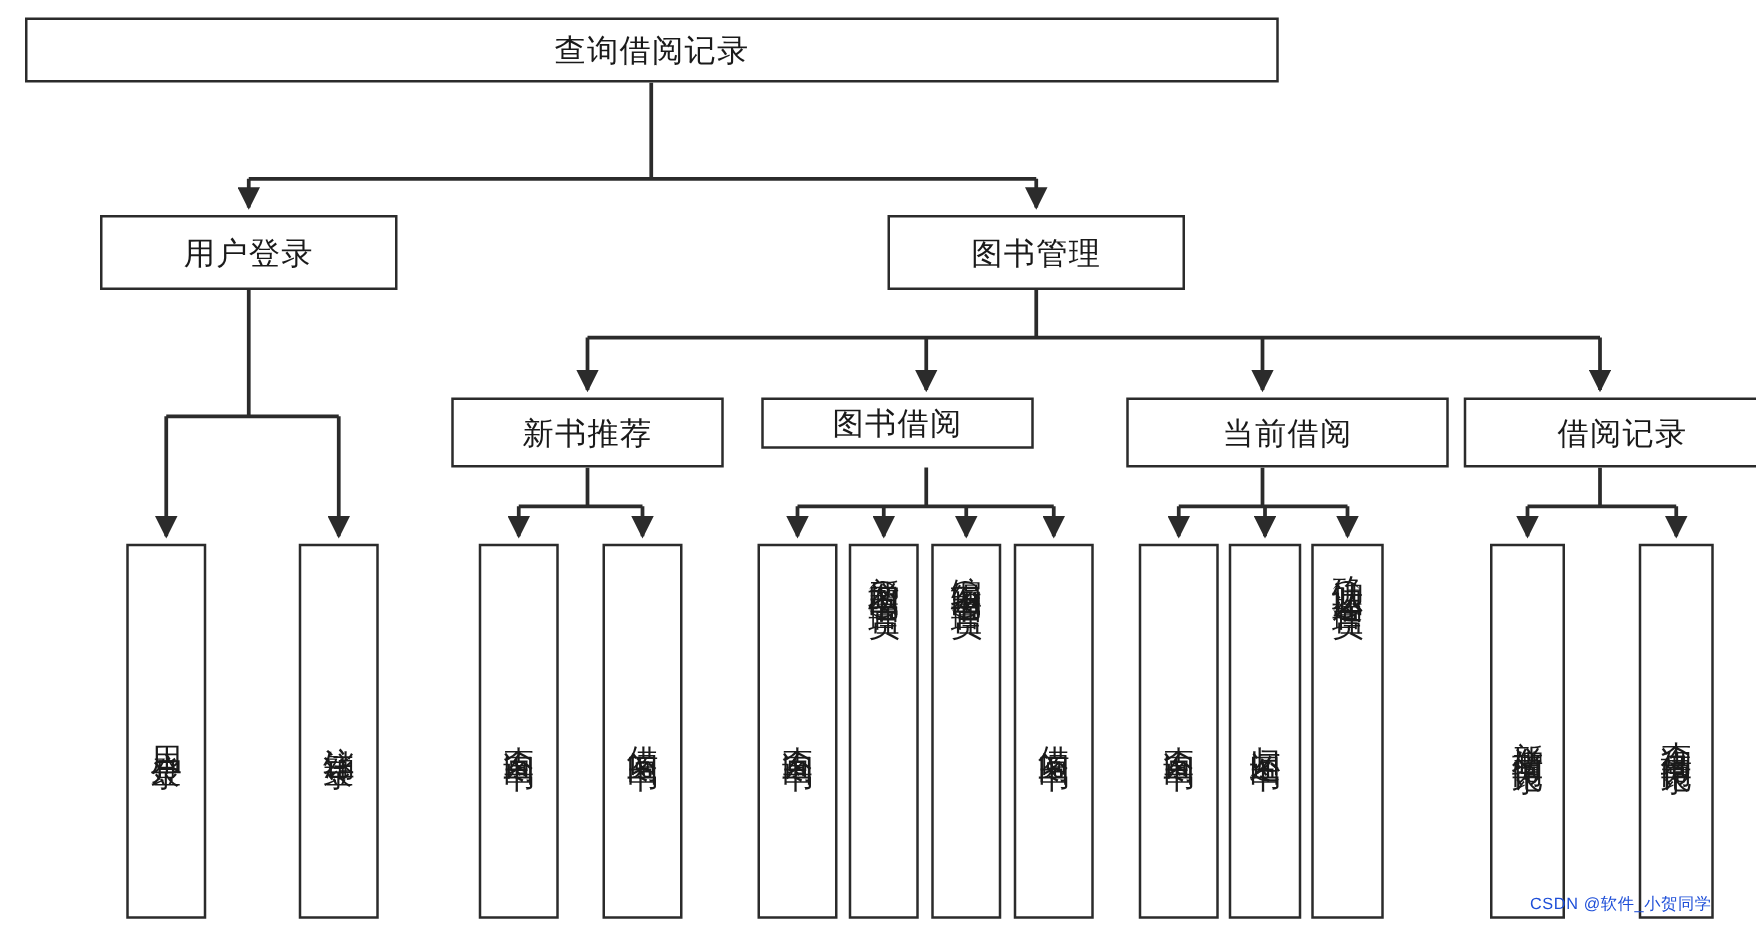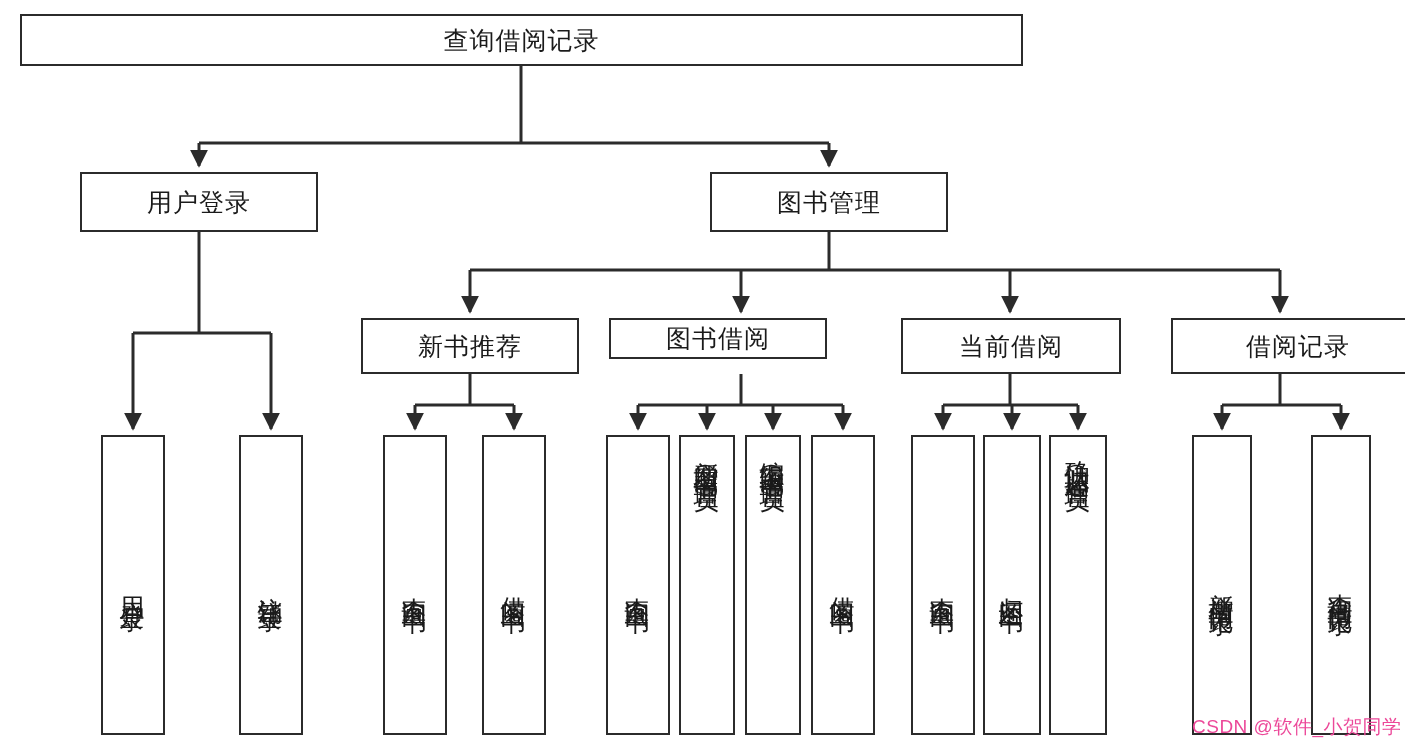--- a/index.html
+++ b/index.html
@@ -49,24 +49,25 @@
   }
   .node.vert.top-aligned {
     justify-content: flex-start;
   }
   .node-label {
     display: block;
     white-space: nowrap;
   }
   .watermark {
     position: absolute;
-    color: #ec4899;
-    font-size: 19px;
+    color: #1d4ed8;
+    font-size: 13px;
     white-space: nowrap;
     letter-spacing: 0.5px;
+    padding-left: 32px;
   }
 </style>
 </head>
 <body>
 
 <div id="canvas">
 
   <svg class="edges" viewBox="0 0 1405 747" width="1405" height="747" xmlns="http://www.w3.org/2000/svg">
     <defs>
       <marker id="arrow" viewBox="0 0 10 10" refX="9" refY="5" markerWidth="6" markerHeight="6" orient="auto-start-reverse">
@@ -128,21 +129,21 @@
   <div class="node horiz" style="left:361px; top:318px; width:218px; height:56px;">
     <span class="node-label">新书推荐</span>
   </div>
 
   <div class="node horiz" style="left:710px; top:172px; width:238px; height:60px;">
     <span class="node-label">图书管理</span>
   </div>
   <div class="node horiz" style="left:609px; top:318px; width:218px; height:41px;">
     <span class="node-label">图书借阅</span>
   </div>
-  <div class="node horiz" style="left:901px; top:318px; width:220px; height:56px;">
+  <div class="node horiz" style="left:901px; top:318px; width:258px; height:56px;">
     <span class="node-label">当前借阅</span>
   </div>
   <div class="node horiz" style="left:1171px; top:318px; width:254px; height:56px;">
     <span class="node-label">借阅记录</span>
   </div>
 
   <div class="node vert" style="left:101px; top:435px; width:64px; height:300px;">
     <span class="node-label">用户登录</span>
   </div>
   <div class="node vert" style="left:239px; top:435px; width:64px; height:300px;">

